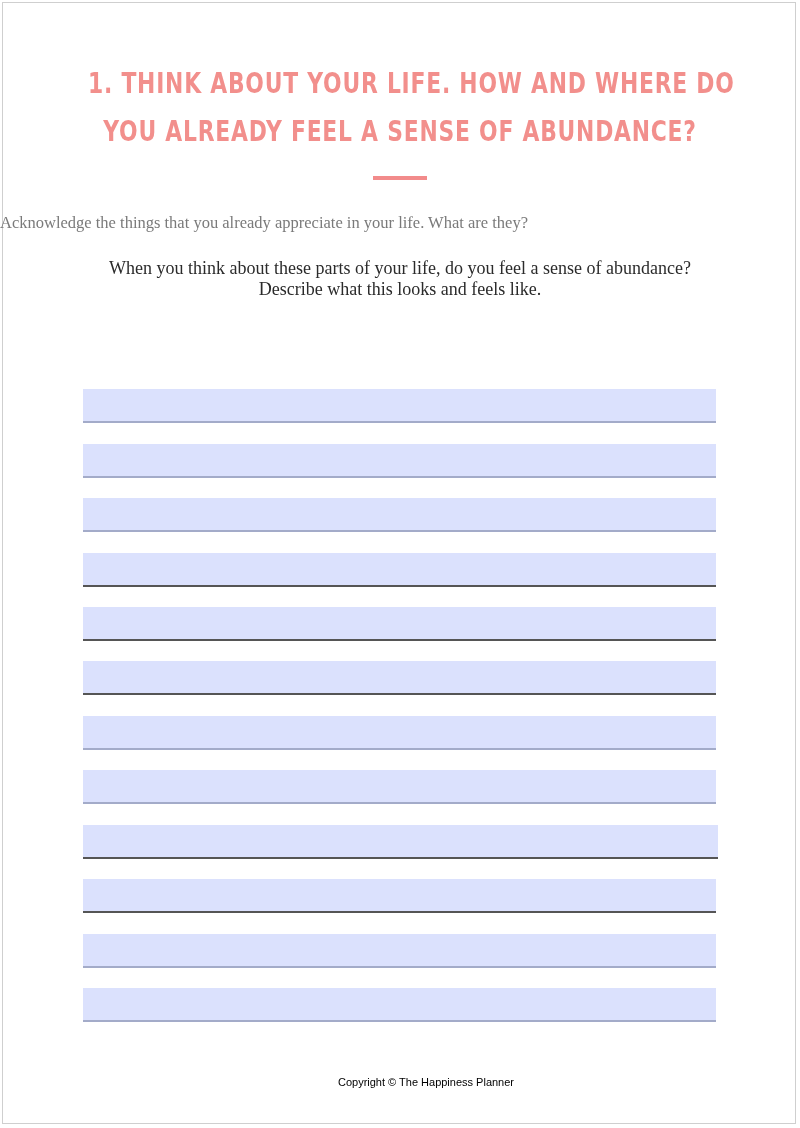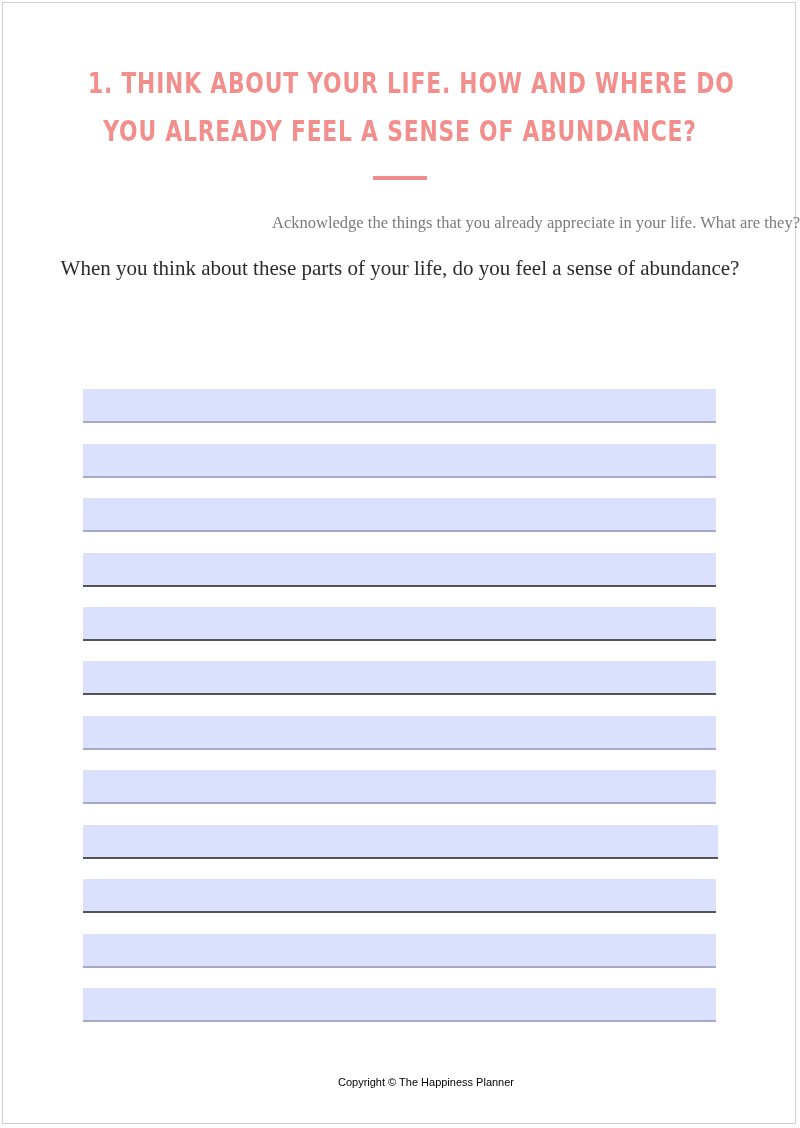--- a/index.html
+++ b/index.html
@@ -14,26 +14,26 @@
       font-size: 28px; line-height: 48px; letter-spacing: 1px;
       color: #f28f8c; transform: scaleX(0.78); transform-origin: center top;
       text-transform: uppercase;
     }
     .title-line { display: block; white-space: nowrap; }
     .divider {
       position: absolute; left: 373px; top: 176px; width: 54px; height: 4px;
       background: #f28b8b;
     }
     .intro {
-      position: absolute; left: 0; top: 213px; width: 800px; text-align: right;
+      position: absolute; left: 0; top: 213px; width: 800px; text-align: left;
       font-family: "Liberation Serif", serif; font-size: 16.5px; color: #7a7a7a;
     }
     .question {
       position: absolute; left: 0; top: 258px; width: 800px; text-align: center;
-      font-family: "Liberation Serif", serif; font-size: 21px; line-height: 21px; color: #2b2b2b;
+      font-family: "Liberation Serif", serif; font-size: 18px; line-height: 21px; color: #2b2b2b;
     }
     .question span { display: block; }
     .field {
       position: absolute; left: 83px; width: 633px; height: 34px;
       background: #dbe1fd; box-sizing: border-box;
       border-bottom: 2px solid #a3abc9;
     }
     .field.dark { border-bottom: 2px solid #555555; }
     .field.wide { width: 635px; }
     .footer {
@@ -50,20 +50,21 @@
   <span class="title-line">1. Think about your life. How and where do</span>
   <span class="title-line">you already feel a sense of abundance?</span>
 </div>
 
 <div class="divider"></div>
 
 <div class="intro">Acknowledge the things that you already appreciate in your life. What are they?</div>
 
 <div class="question">
   <span>When you think about these parts of your life, do you feel a sense of abundance?</span>
+  <span>Describe what this looks and feels like.</span>
 </div>
 
 <div class="field" style="top:389px"></div>
 <div class="field" style="top:444px"></div>
 <div class="field" style="top:498px"></div>
 <div class="field dark" style="top:553px"></div>
 <div class="field dark" style="top:607px"></div>
 <div class="field dark" style="top:661px"></div>
 <div class="field" style="top:716px"></div>
 <div class="field" style="top:770px"></div>

